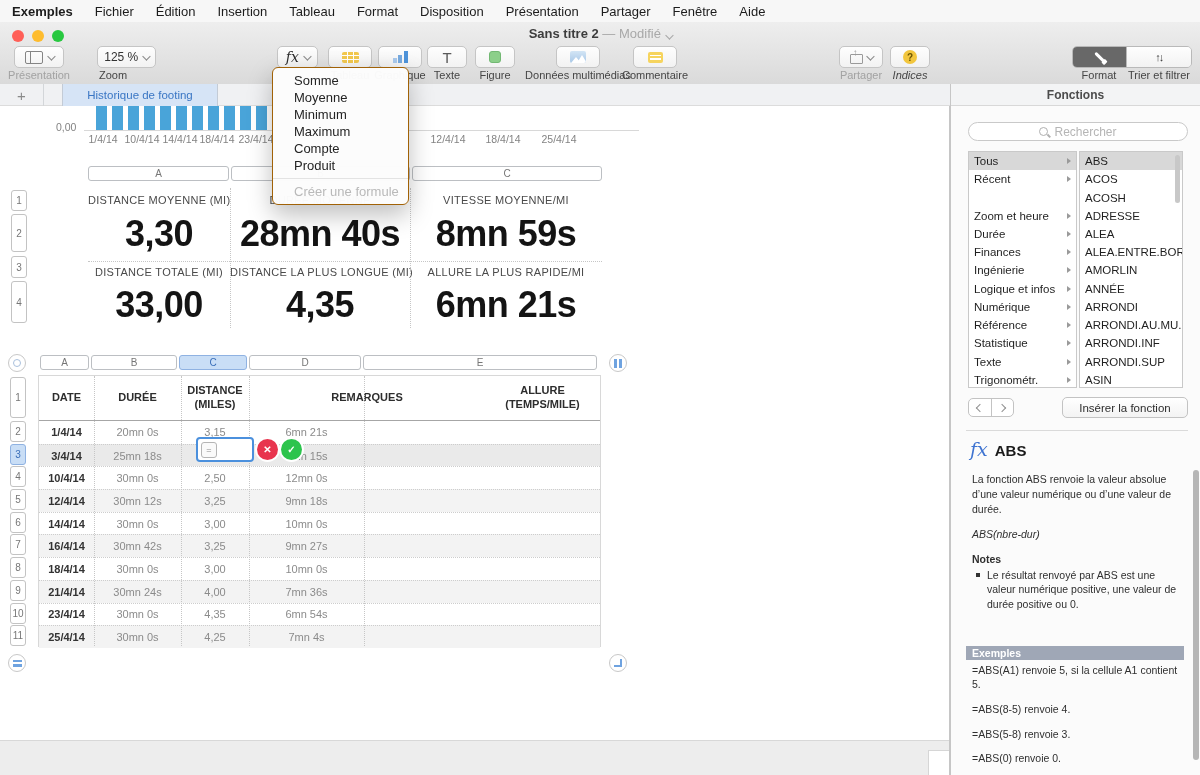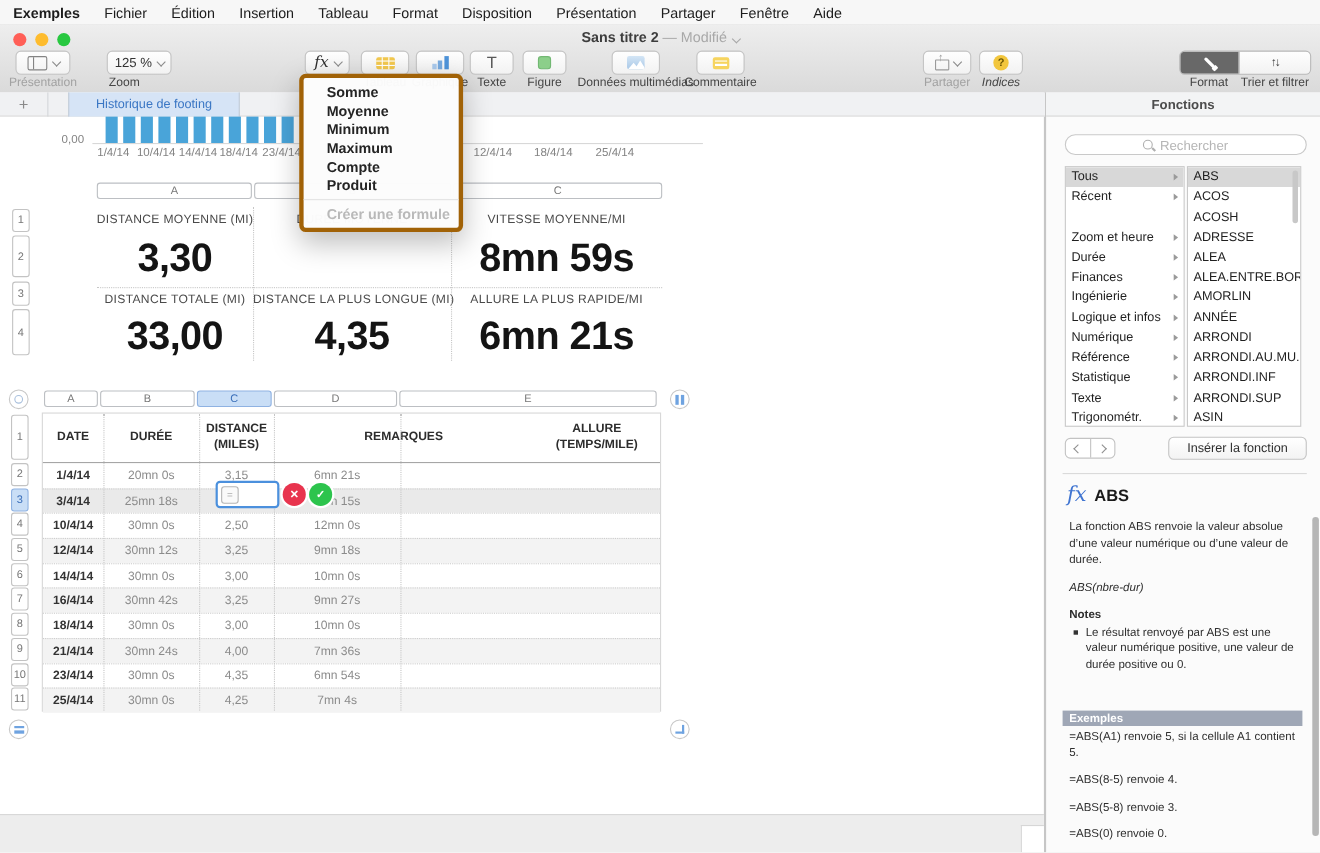--- a/index.html
+++ b/index.html
@@ -25,23 +25,23 @@
       transform:rotate(45deg) translateY(-1px);margin-left:5px;}
   .fxg{font-family:"DejaVu Serif",serif;font-style:italic;font-size:14px;color:#2e2e2e;}
   
   .seg{position:absolute;top:24px;height:22px;border:1px solid #b9b9b9;border-radius:5px;overflow:hidden;display:flex;box-sizing:border-box;}
   .seg .s1{width:54px;background:#686868;display:flex;align-items:center;justify-content:center;}
   .seg .s2{width:66px;background:linear-gradient(#fefefe,#f2f2f2);display:flex;align-items:center;justify-content:center;
            border-left:1px solid #b9b9b9;font-size:12px;color:#333;letter-spacing:-1px;}
   .brush{width:3px;height:12px;background:#fff;border-radius:1.5px;transform:rotate(-45deg);position:relative;}
   .brush:after{content:"";position:absolute;left:-1px;bottom:-3px;width:5px;height:4px;background:#fff;border-radius:1px;}
   
-  #fxmenu{position:absolute;left:272px;top:67px;width:149px;background:rgba(252,252,252,.98);
-          border:4px solid #a16207;border-radius:6px;box-shadow:0 10px 25px rgba(0,0,0,.25);
-          padding:4px 0;z-index:50;box-sizing:border-box;font-weight:bold;}
+  #fxmenu{position:absolute;left:272px;top:67px;width:137px;background:rgba(252,252,252,.98);
+          border:1px solid #a16207;border-radius:6px;box-shadow:0 10px 25px rgba(0,0,0,.25);
+          padding:4px 0;z-index:50;box-sizing:border-box;}
   .mitem{height:17px;line-height:17px;padding-left:21px;font-size:13px;color:#242424;}
   .msep{height:1px;background:#e3e3e3;margin:4px 0;}
   .mitem.dis{color:#b9b9b9;}
   
   #canvas{position:absolute;left:0;top:84px;width:950px;height:691px;background:#fff;border-right:1px solid #c6c6c6;box-sizing:border-box;}
   #tabbar{position:absolute;left:0;top:0;width:950px;height:22px;background:#f0f1f3;border-bottom:1px solid #dcdcdc;box-sizing:border-box;}
   #addtab{position:absolute;left:0;top:0;width:44px;height:22px;color:#8a8a8a;font-size:15px;
           display:flex;align-items:center;justify-content:center;border-right:1px solid #d3d6d9;box-sizing:border-box;}
   #activetab{position:absolute;left:62px;top:0;width:156px;height:22px;background:#d6e4f6;
              border-left:1px solid #c3cbd6;border-right:1px solid #c3cbd6;box-sizing:border-box;
@@ -306,20 +306,21 @@
     <div class="rtab" style="left:11px;top:106px;height:21px;">1</div>
     <div class="rtab" style="left:11px;top:130px;height:38px;">2</div>
     <div class="rtab" style="left:11px;top:172px;height:22px;">3</div>
     <div class="rtab" style="left:11px;top:197px;height:42px;">4</div>
 
     <div id="stable">
       <div class="slabel" style="left:0;width:142px;top:6px;">DISTANCE MOYENNE (MI)</div>
       <div class="slabel" style="left:142px;width:180px;top:6px;">DURÉE MOYENNE</div>
       <div class="slabel" style="left:322px;width:192px;top:6px;">VITESSE MOYENNE/MI</div>
       <div class="sval" style="left:0;width:142px;top:22px;line-height:48px;">3,30</div>
+      <div class="sval" style="left:142px;width:180px;top:22px;line-height:48px;">28mn 40s</div>
       <div class="sval" style="left:322px;width:192px;top:22px;line-height:48px;">8mn 59s</div>
       <div class="slabel" style="left:0;width:142px;top:78px;">DISTANCE TOTALE (MI)</div>
       <div class="slabel" style="left:142px;width:180px;top:78px;">DISTANCE LA PLUS LONGUE (MI)</div>
       <div class="slabel" style="left:322px;width:192px;top:78px;">ALLURE LA PLUS RAPIDE/MI</div>
       <div class="sval" style="left:0;width:142px;top:94px;line-height:46px;">33,00</div>
       <div class="sval" style="left:142px;width:180px;top:94px;line-height:46px;">4,35</div>
       <div class="sval" style="left:322px;width:192px;top:94px;line-height:46px;">6mn 21s</div>
       <i class="vdot" style="left:142px;"></i>
         <i class="vdot" style="left:322px;"></i>
       <i class="hdot" style="top:73px;"></i>

